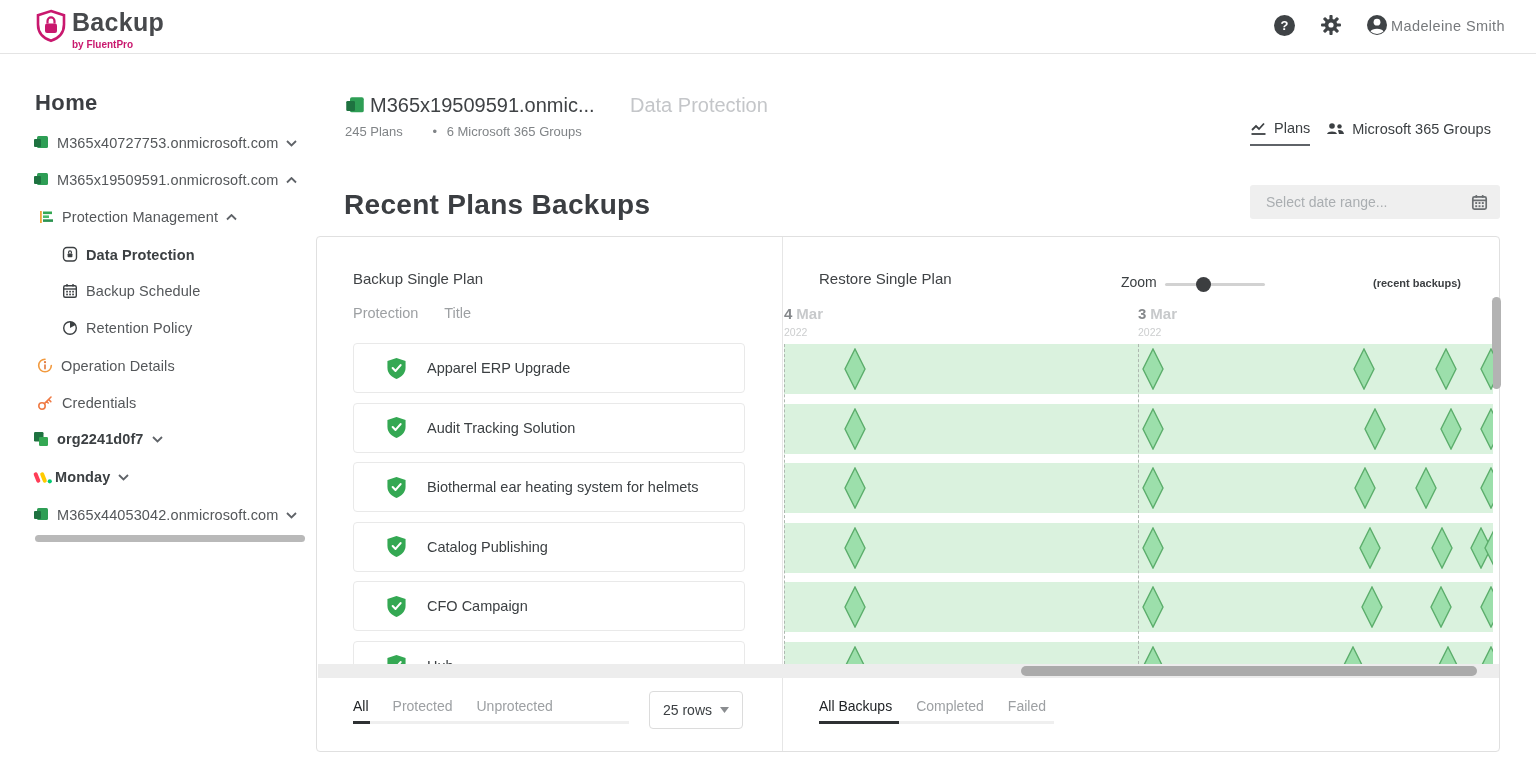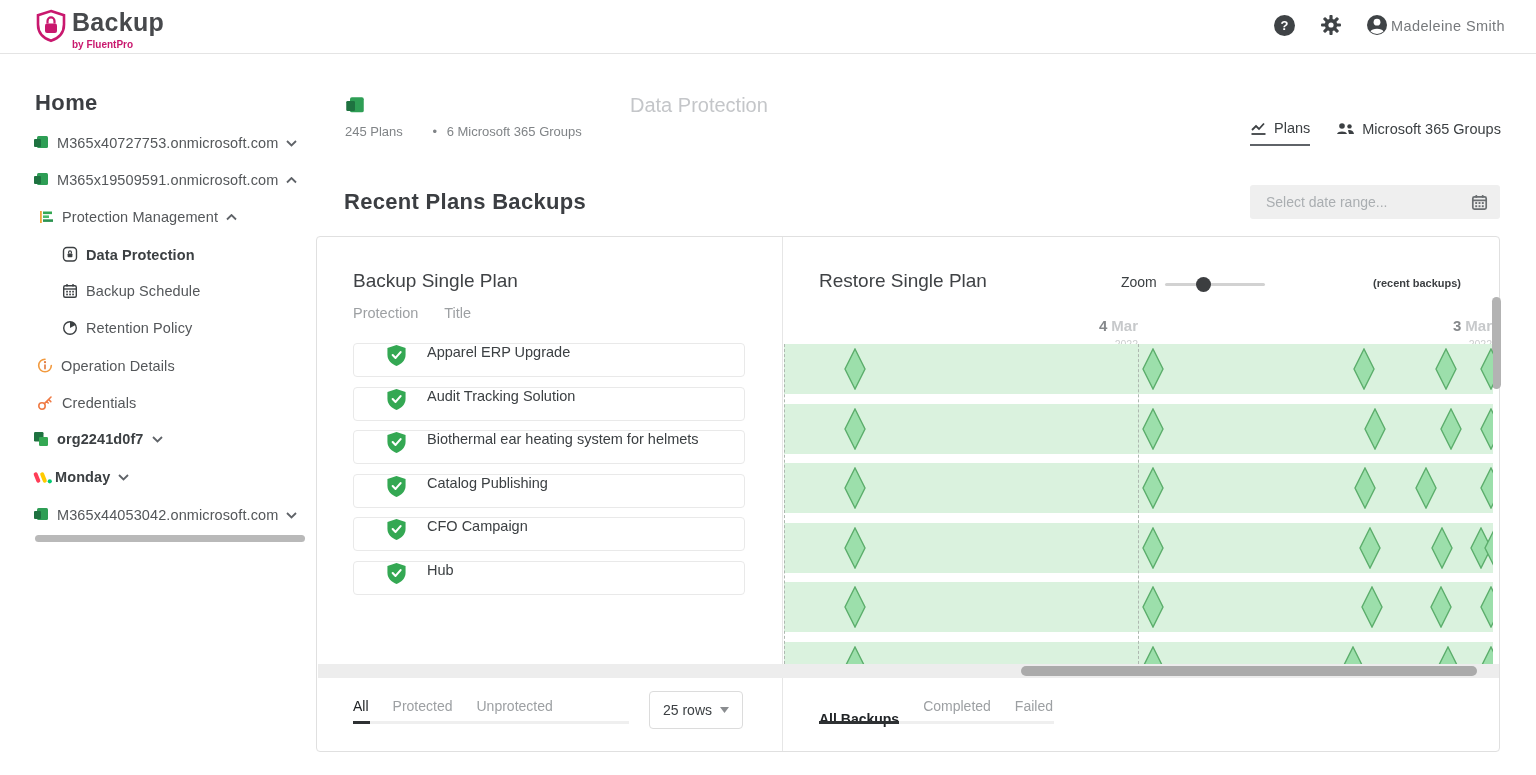--- a/index.html
+++ b/index.html
@@ -22,47 +22,47 @@
   .side-item{position:absolute;display:flex;align-items:center;gap:8px;font-size:14.5px;color:#54575a;cursor:pointer;white-space:nowrap;}
   .side-item .lbl{letter-spacing:.1px;}
   .side-item.bold .lbl{font-weight:700;color:#3c4043;}
   .side-scroll{position:absolute;left:35px;top:535px;width:270px;height:7px;border-radius:4px;background:#b9b9b9;}
 
   
   .page-title{position:absolute;left:370px;top:94px;font-size:20px;font-weight:500;color:#3f4245;}
   .page-title-suffix{position:absolute;left:630px;top:94px;font-size:20px;font-weight:500;color:#c4c6c9;}
   .page-sub{position:absolute;left:345px;top:124px;font-size:13px;color:#808487;}
   .page-sub .sep{color:#808487;margin:0 6px 0 26px;}
-  .tabs{position:absolute;left:1250px;top:120px;display:flex;gap:26px;align-items:center;}
+  .tabs{position:absolute;left:1250px;top:120px;display:flex;gap:16px;align-items:center;}
   .tab{display:flex;align-items:center;gap:7px;font-size:14.5px;color:#3c4043;cursor:pointer;padding-bottom:8px;}
   .tab.active{border-bottom:2px solid #5f6368;}
-  .section-heading{position:absolute;left:344px;top:189px;font-size:22px;font-weight:700;color:#3b3e42;letter-spacing:.3px;}
+  .section-heading{position:absolute;left:344px;top:189px;font-size:28px;font-weight:700;color:#3b3e42;letter-spacing:.3px;}
   .date-range{position:absolute;left:1250px;top:185px;width:250px;height:34px;background:#efefef;border-radius:3px;display:flex;align-items:center;}
   .date-range input{flex:1;border:none;background:transparent;outline:none;padding:0 0 0 16px;font-size:14px;color:#5a5d60;font-family:inherit;}
   .date-range input::placeholder{color:#aaaeb1;}
   .date-range .cal{margin-right:12px;display:flex;}
 
   
   .card{position:absolute;left:316px;top:236px;width:1184px;height:516px;background:#fff;border:1px solid #e0e0e0;border-radius:4px;box-sizing:border-box;}
   .card-divider{position:absolute;left:465px;top:0;height:514px;border-left:1px solid #e6e6e6;}
-  .panel-title{font-size:19px;font-weight:500;color:#3f4245;}
+  .panel-title{font-size:15px;font-weight:500;color:#3f4245;}
   .cols{position:absolute;left:36px;top:68px;font-size:14.5px;color:#9da0a3;font-weight:500;display:flex;gap:26px;}
 
   .plans-viewport{position:absolute;left:36px;top:106px;width:392px;height:321px;overflow:hidden;display:flex;flex-direction:column;gap:9.5px;}
-  .plan-row{flex:none;height:34px;box-sizing:border-box;border:1px solid #e9e9e9;border-radius:4px;display:flex;cursor:pointer;background:#fff;}
+  .plan-row{flex:none;height:50px;box-sizing:border-box;border:1px solid #e9e9e9;border-radius:4px;display:flex;align-items:center;cursor:pointer;background:#fff;}
   .plan-row .shield{margin-left:32px;display:flex;}
   .plan-row .pl{margin-left:20px;font-size:14.5px;color:#3c4043;}
 
   .timeline-viewport{position:absolute;left:467px;top:107px;width:709px;height:320px;overflow:hidden;display:flex;flex-direction:column;gap:9.5px;}
   .tl-row{flex:none;position:relative;height:50px;background:#daf2de;}
   .vdash{position:absolute;top:107px;height:320px;width:0;border-left:1px dashed #aeb8b0;z-index:3;pointer-events:none;}
   .dia{position:absolute;top:50%;transform:translate(-50%,-50%);z-index:2;cursor:pointer;line-height:0;}
   .dia polygon{fill:#9cdfab;stroke:#5cae6c;stroke-width:1.4;}
 
-  .day-head{position:absolute;top:68px;width:354px;text-align:right;margin-top:12px;}
+  .day-head{position:absolute;top:68px;width:354px;text-align:left;}
   .day-num{font-size:15px;font-weight:700;color:#85888b;}
   .day-mon{font-size:15px;font-weight:700;color:#c7c9cb;margin-left:4px;}
   .day-year{font-size:10.5px;color:#cccecf;margin-top:3px;}
 
   .zoom-label{position:absolute;left:804px;top:37px;font-size:14px;color:#3c4043;}
   .zoom-track{position:absolute;left:848px;top:46px;width:100px;height:3px;border-radius:2px;background:#d2d2d2;cursor:pointer;}
   .zoom-thumb{position:absolute;left:879px;top:40px;width:15px;height:15px;border-radius:50%;background:#3c3e40;cursor:pointer;}
   .recent-note{position:absolute;right:38px;top:40px;font-size:11px;font-weight:600;color:#3c3f42;padding-left:44px;}
 
   .vscroll-thumb{position:absolute;left:1175px;top:60px;width:9px;height:92px;border-radius:5px;background:#b3b3b3;cursor:pointer;}
@@ -280,20 +280,21 @@
   </div>
 
   <div class="side-scroll"></div>
 
   <span class="abs" style="left:345px;top:96px;">
     <svg width="20" height="20" viewBox="0 0 16 16">
         <rect x="4" y="1" width="11" height="12" rx="1.5" fill="#2e9e55"></rect>
         <rect x="1" y="4" width="7" height="8" rx="1" fill="#1e7240"></rect>
       </svg>
   </span>
+  <span class="page-title">M365x19509591.onmic...</span>
   <span class="page-title-suffix">Data Protection</span>
   <div class="page-sub">
     <span>245 Plans</span>
     <span class="sep">•</span>
     <span>6 Microsoft 365 Groups</span>
   </div>
 
   <div class="tabs">
     <div class="tab active">
       <span>
@@ -606,20 +607,20 @@
         </div>
     </div>
     <div class="vdash" style="left:467px;"></div>
     <div class="vdash" style="left:821px;"></div>
 
     <div class="vscroll-thumb"></div>
     <div class="hscroll-track"></div>
     <div class="hscroll-thumb"></div>
 
     <div class="filters" style="left:502px;">
-      <span class="f active" style="font-weight:700;margin-top:13px;">All Backups</span>
+      <span class="f active" style="font-weight:400;">All Backups</span>
       <span class="f">Completed</span>
       <span class="f">Failed</span>
     </div>
     <div class="ftrack" style="left:502px;width:235px;"></div>
     <div class="factive" style="left:502px;width:80px;"></div>
   </div>
 </div>
 
 </body></html>

